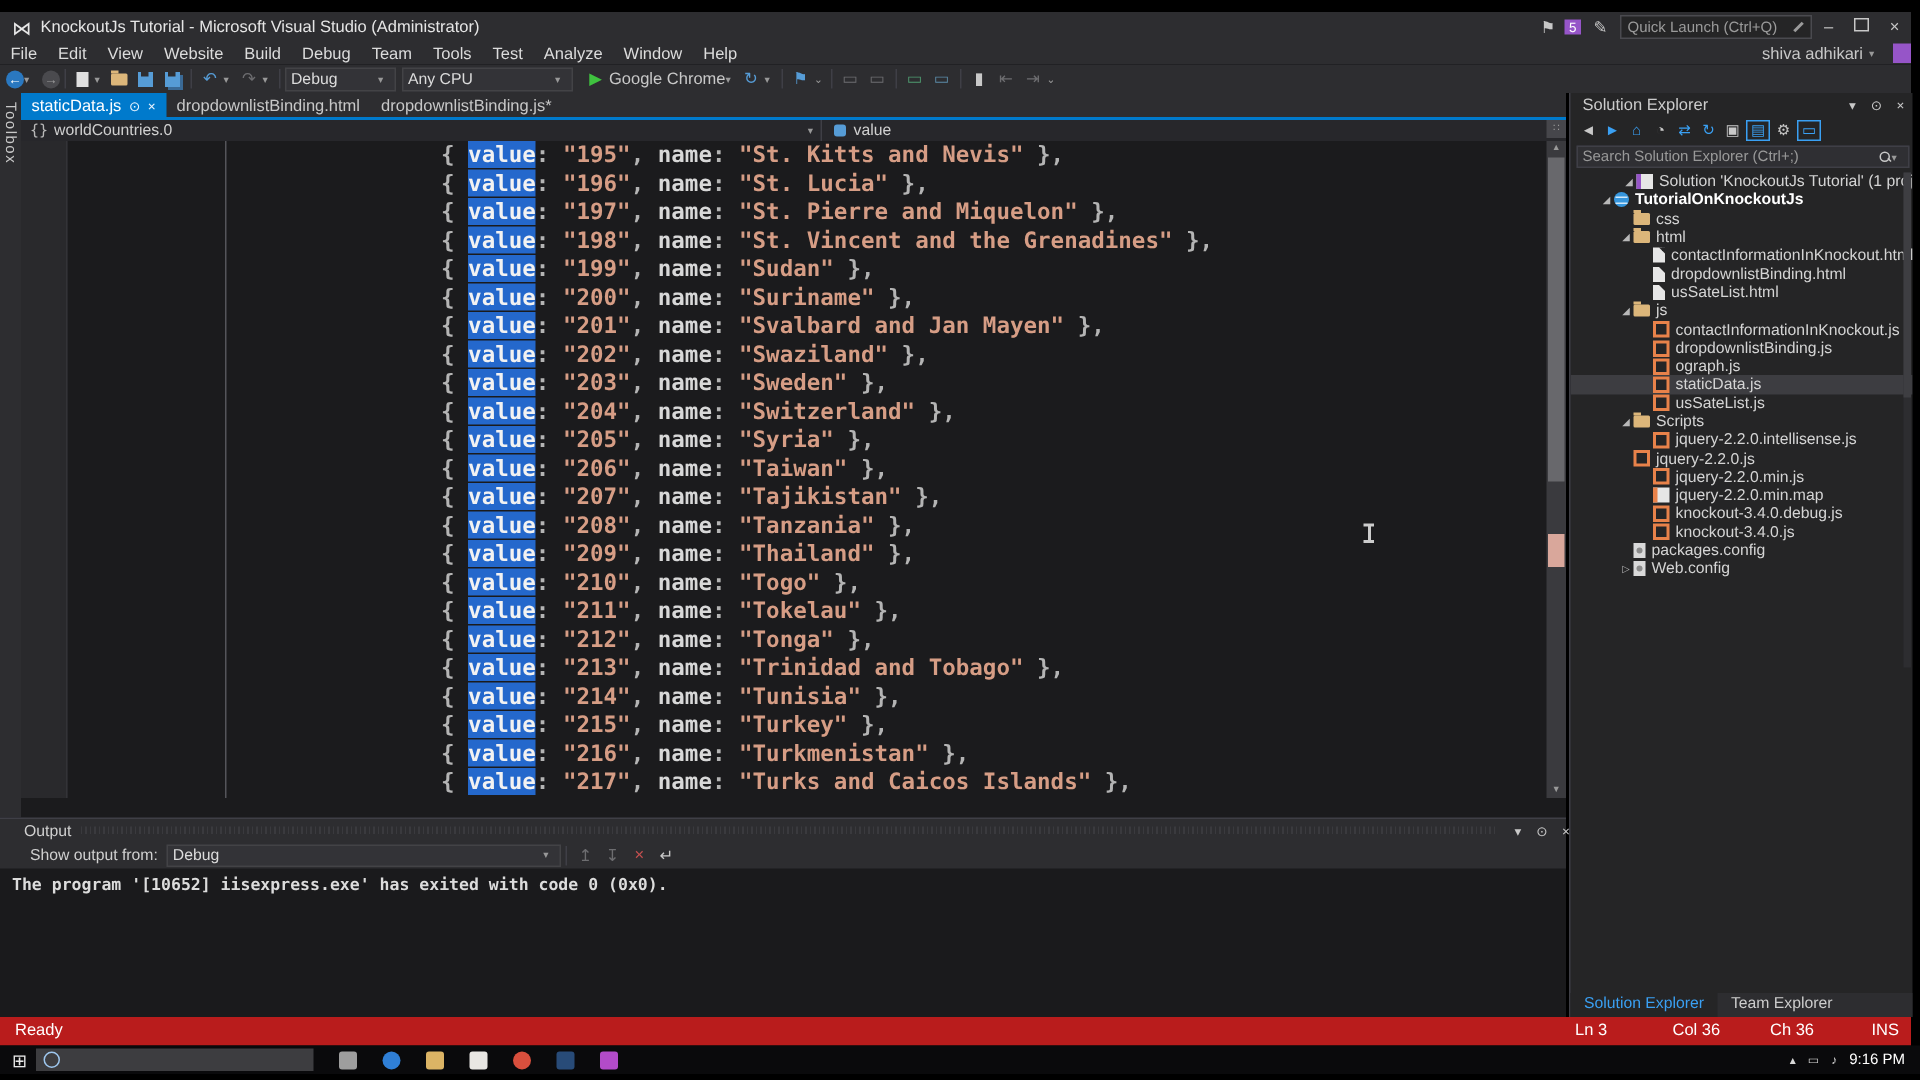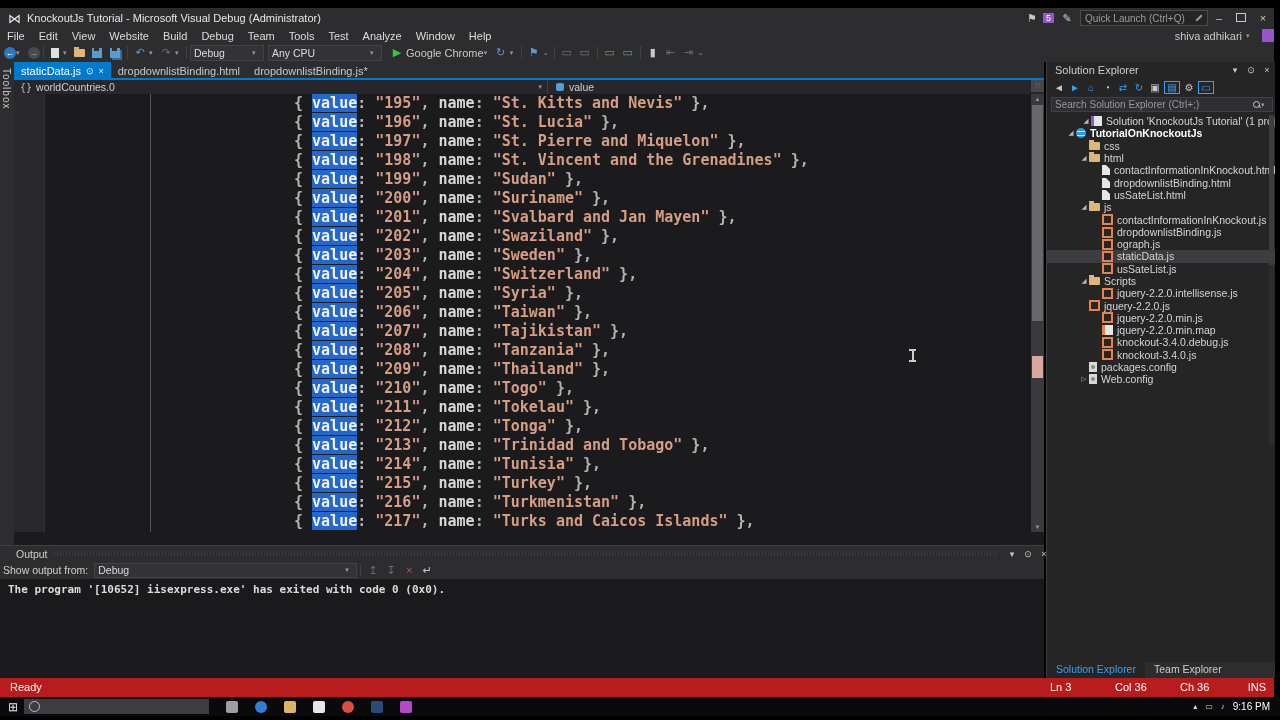--- a/index.html
+++ b/index.html
@@ -128,21 +128,21 @@
   .appico{width:12px;height:12px;margin-left:17px;border-radius:2px;}
   .appico.round{border-radius:50%;}
   #tray{margin-left:auto;display:flex;align-items:center;gap:8px;color:#d8d8d8;font-size:8px;}
   #task-time{color:#ffffff;font-size:10px;margin:0 10px 0 8px;}
 </style>
 </head>
 <body>
 
 <div id="titlebar" class="abs row">
   <span id="vs-logo">⋈</span>
-  <span>KnockoutJs Tutorial - Microsoft Visual Debug (Administrator)</span>
+  <span>KnockoutJs Tutorial - Microsoft Visual Studio (Administrator)</span>
   <span style="margin-left:auto" class="row">
     <span class="tbico">⚑</span>
     <span class="badge5">5</span>
     <span class="tbico" style="margin:0 4px">✎</span>
     <span id="quick-launch">
       <span>Quick Launch (Ctrl+Q)</span>
       <span style="display:inline-block;width:8px;height:2px;background:#9b9b9b;transform:rotate(-45deg)"></span>
     </span>
     <span class="winbtn">–</span>
     <span class="winbtn"><span style="display:inline-block;width:8px;height:7px;border:1px solid #c8c8c8"></span></span>
@@ -268,21 +268,21 @@
 
 <div id="output" class="abs">
   <div id="output-title" class="abs">
     <span style="margin-left:8px">Output</span>
     <span class="sp"></span>
     <span class="panehdr-ico">▾</span>
     <span class="panehdr-ico">⊙</span>
     <span class="panehdr-ico">×</span>
   </div>
   <div id="output-toolbar" class="abs">
-    <span style="margin-left:3px">Show output from:</span>
+    <span style="margin-left:20px">Show output from:</span>
     <span class="vsselect" style="width:255px;height:13px;margin-left:6px">
       <span>Debug</span>
       <span class="tbcaret">▾</span>
     </span>
     <span class="tbsep"></span>
     <span class="row">
         <span class="tbico dim">↥</span>
         <span class="tbico dim">↧</span>
         <span class="tbico" style="color: rgb(199, 80, 80);">×</span>
         <span class="tbico">↵</span>

